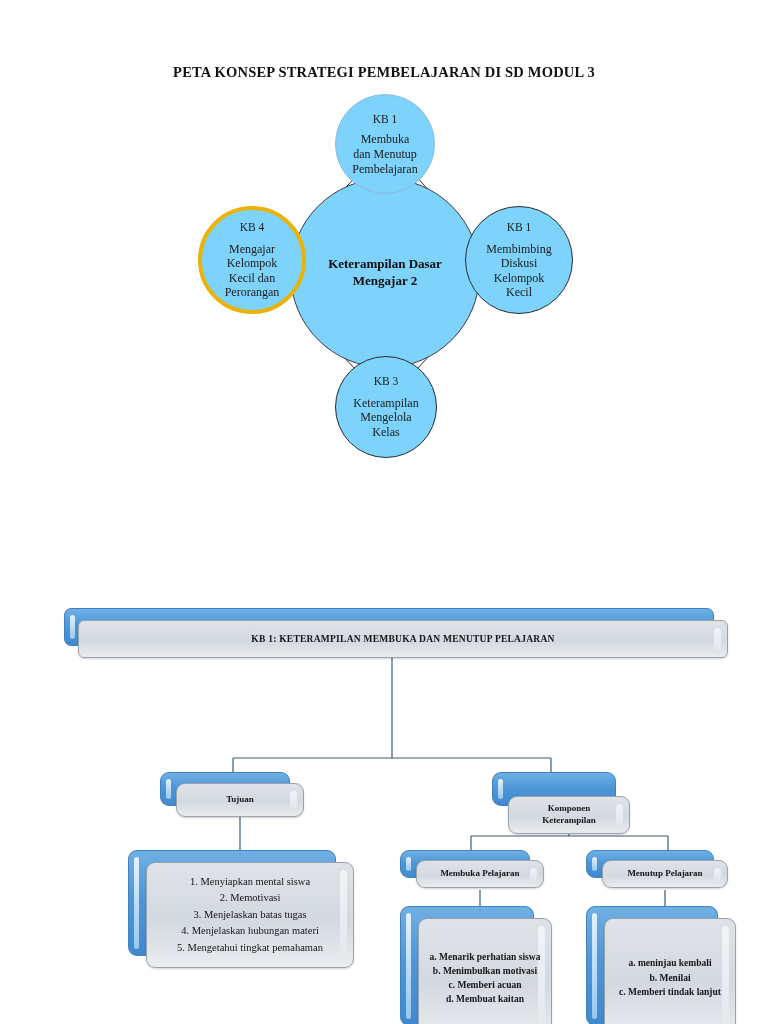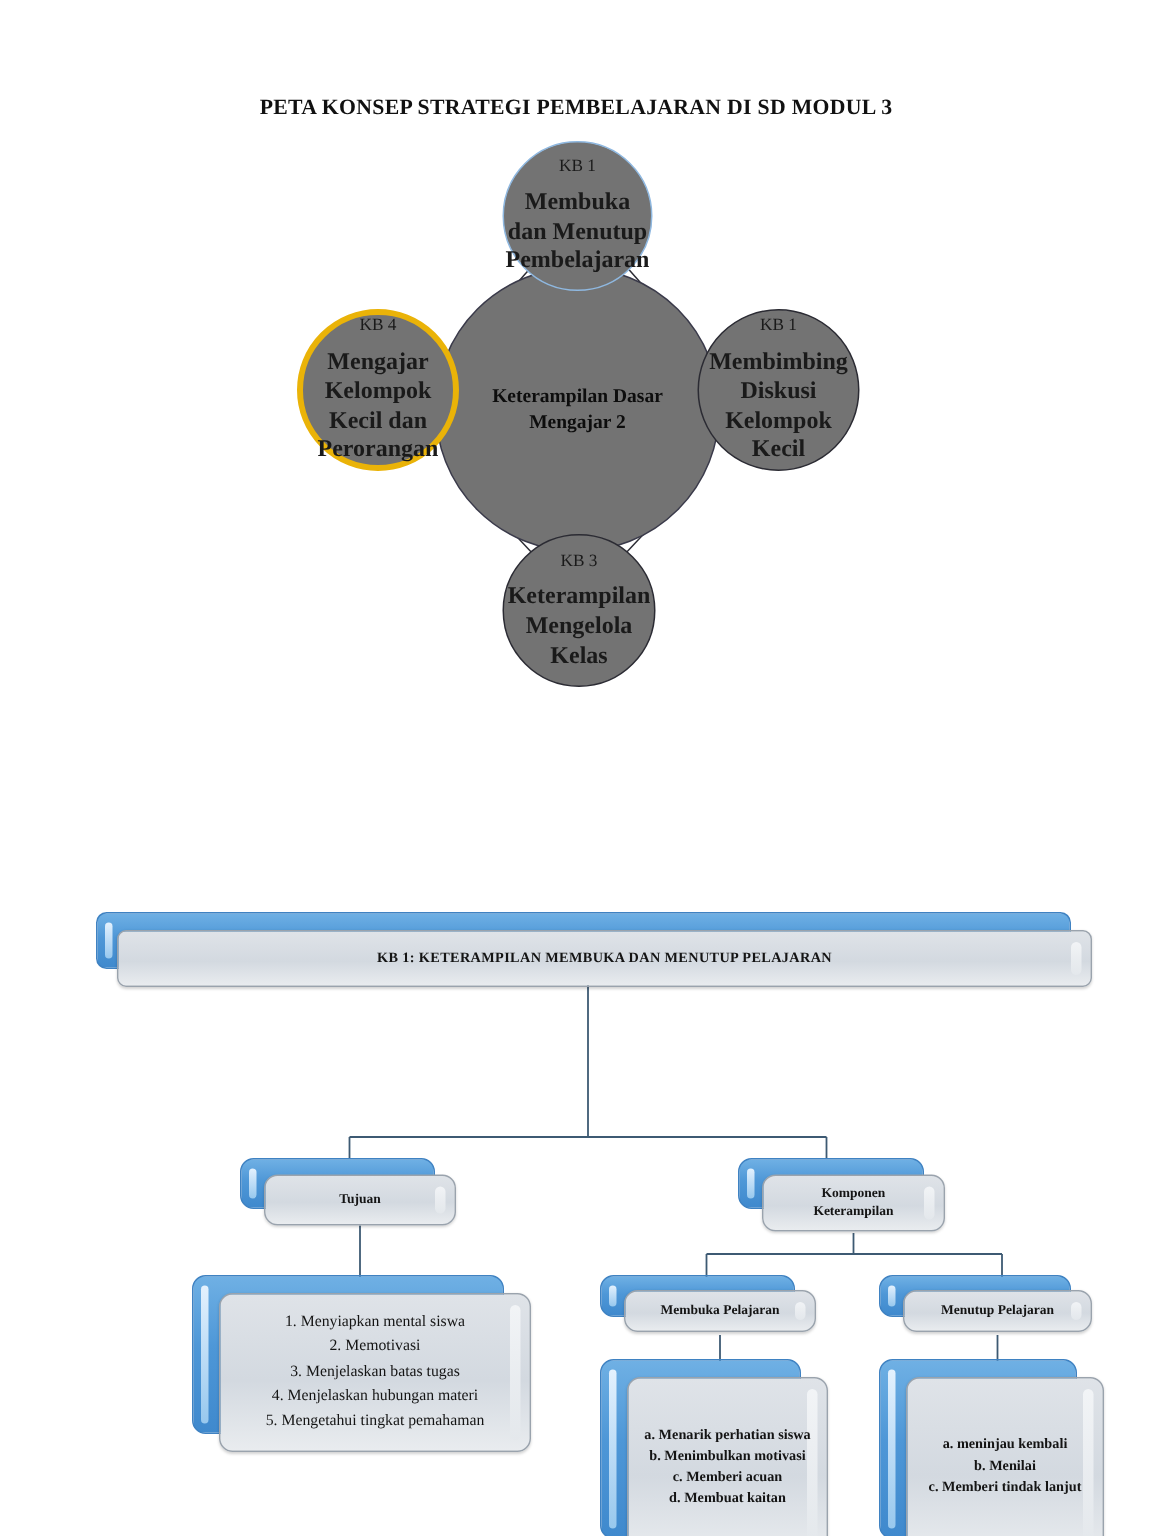--- a/index.html
+++ b/index.html
@@ -22,25 +22,25 @@
     letter-spacing:.2px;
     color:#111;
   }
 
   
   .map{position:absolute;left:180px;top:88px;width:410px;height:390px;}
   .map svg{position:absolute;left:0;top:0;}
   .circ{
     position:absolute;border-radius:50%;
     display:flex;flex-direction:column;align-items:center;justify-content:center;
-    text-align:center;background:#737373;
+    text-align:center;background:#7dd3fc;
     box-sizing:border-box;
   }
   .circ .kb{font-size:11.5px;color:#1a1a1a;line-height:1.35;}
-  .circ .cap{font-size:16px;color:#1a1a1a;line-height:1.22;margin-top:6px;font-weight:bold;}
+  .circ .cap{font-size:12px;color:#1a1a1a;line-height:1.22;margin-top:6px;}
   .c-center{
     left:110px;top:90px;width:190px;height:190px;
     border:1px solid #3a3a4a;
   }
   .c-center .ctitle{
     font-weight:bold;font-size:13px;color:#0d0d0d;line-height:1.3;
   }
   .c-top{left:155px;top:6px;width:100px;height:100px;border:1.3px solid #8fb8e0;}
   .c-right{left:285px;top:118px;width:108px;height:108px;border:1px solid #2b2b33;}
   .c-bottom{left:155px;top:268px;width:102px;height:102px;border:1px solid #2b2b33;}
@@ -90,21 +90,21 @@
   #banner .plate{border-radius:7px;}
   #banner .face{left:14px;top:12px;width:650px;height:38px;border-radius:6px;}
   #banner .txt{font-size:9.5px;font-weight:bold;letter-spacing:.25px;}
 
   
   #tujuan{left:160px;top:212px;width:130px;height:34px;}
   #tujuan .face{left:16px;top:11px;width:128px;height:34px;}
   #tujuan .txt{font-size:9px;font-weight:bold;}
 
   #komponen{left:492px;top:212px;width:124px;height:34px;}
-  #komponen .face{left:16px;top:11px;width:122px;height:38px;}
+  #komponen .face{left:16px;top:24px;width:122px;height:38px;}
   #komponen .txt{font-size:9px;font-weight:bold;}
 
   
   #tujuan-list{left:128px;top:290px;width:208px;height:106px;}
   #tujuan-list .face{left:18px;top:12px;width:208px;height:106px;}
   #tujuan-list .txt{font-size:10.5px;line-height:1.58;}
 
   #membuka{left:400px;top:290px;width:130px;height:28px;}
   #membuka .face{left:16px;top:10px;width:128px;height:28px;}
   #membuka .txt{font-size:9px;font-weight:bold;}

